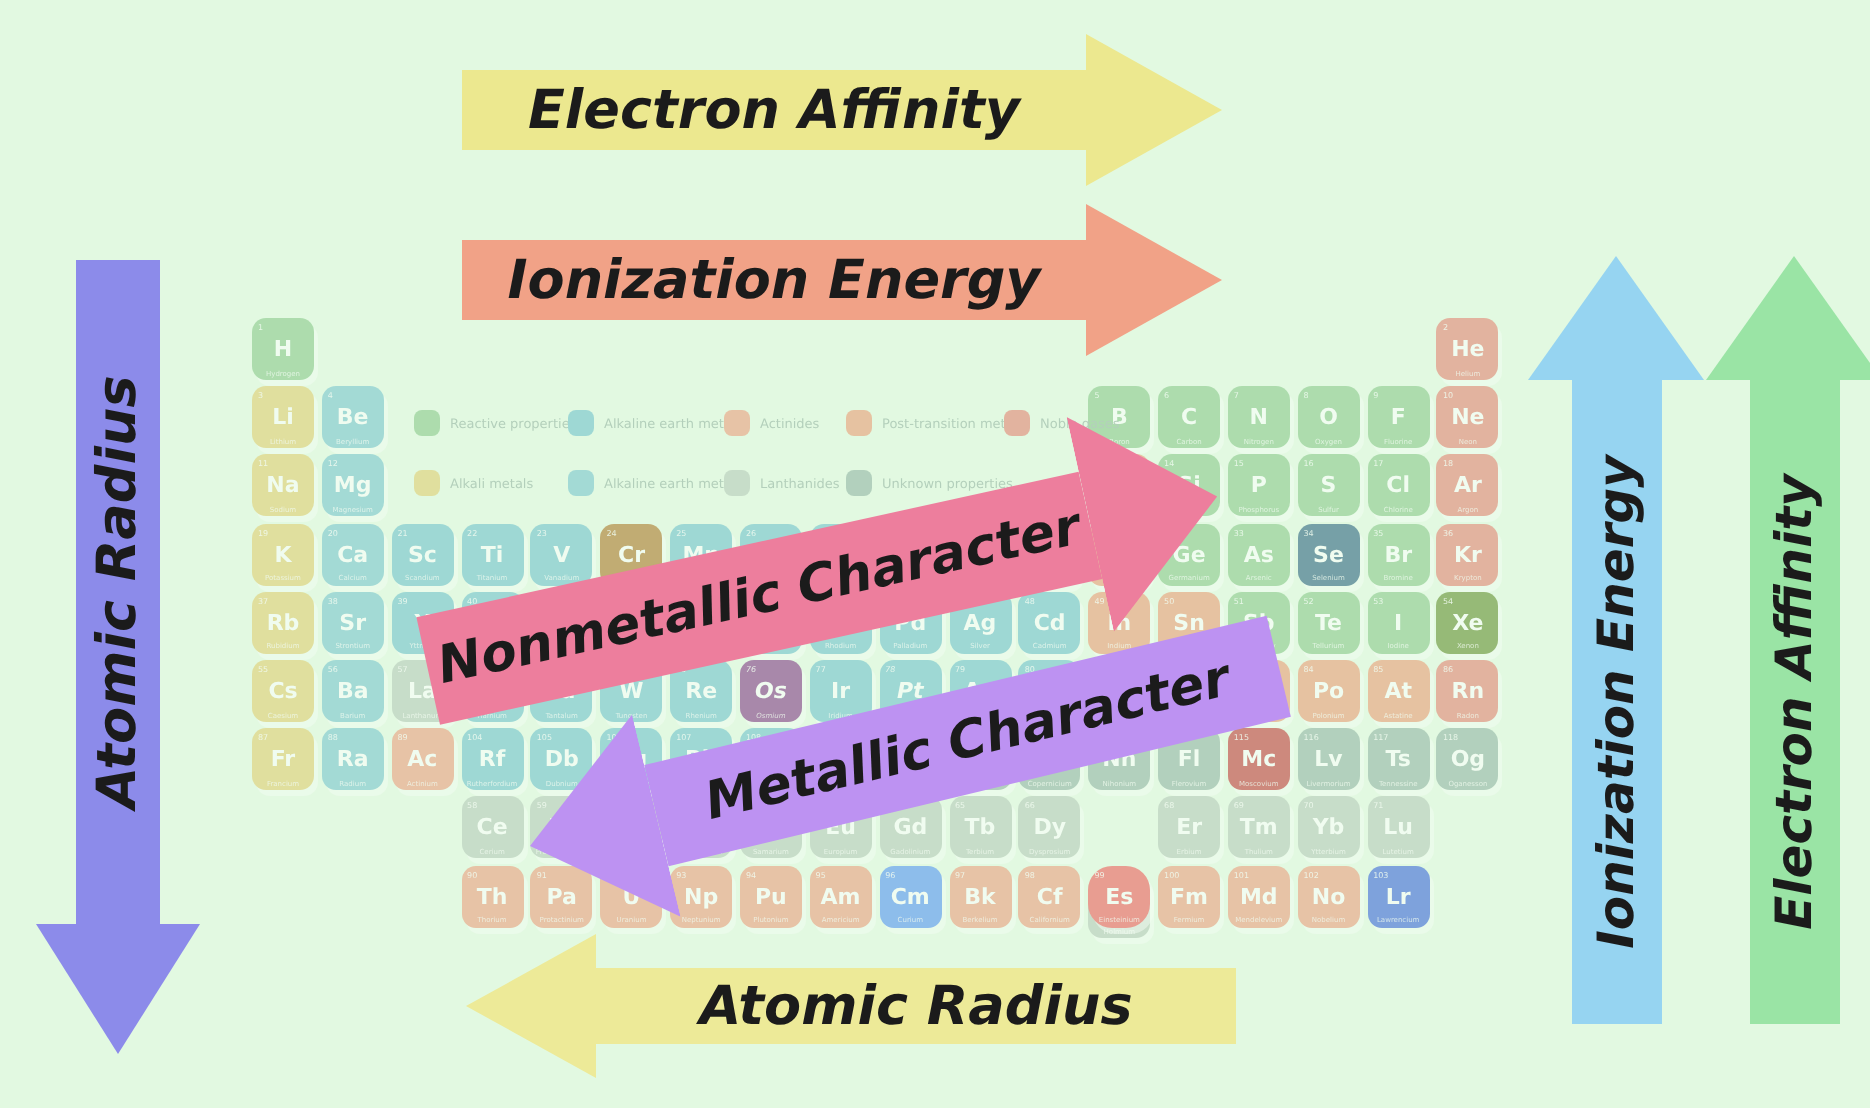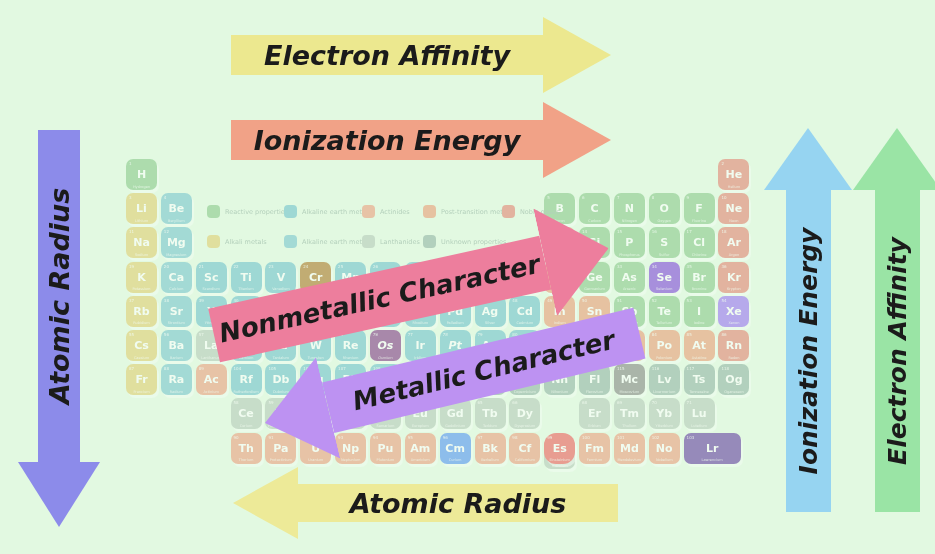--- a/index.html
+++ b/index.html
@@ -196,21 +196,21 @@
       <div class="cell" style="left: 579.05px; top: 261.6px; background: rgb(121, 193, 123);">
         <span class="num">32</span>
         <span class="sym">Ge</span>
         <span class="ename">Germanium</span>
       </div>
       <div class="cell" style="left: 613.9px; top: 261.6px; background: rgb(121, 193, 123);">
         <span class="num">33</span>
         <span class="sym">As</span>
         <span class="ename">Arsenic</span>
       </div>
-      <div class="cell" style="left: 648.75px; top: 261.6px; background: #6d28d9;">
+      <div class="cell" style="left: 648.75px; top: 261.6px; background: #0c4a6e;">
         <span class="num">34</span>
         <span class="sym">Se</span>
         <span class="ename">Selenium</span>
       </div>
       <div class="cell" style="left: 683.6px; top: 261.6px; background: rgb(121, 193, 123);">
         <span class="num">35</span>
         <span class="sym">Br</span>
         <span class="ename">Bromine</span>
       </div>
       <div class="cell" style="left: 718.45px; top: 261.6px; background: rgb(227, 112, 95);">
@@ -296,21 +296,21 @@
       <div class="cell" style="left: 648.75px; top: 295.8px; background: rgb(121, 193, 123);">
         <span class="num">52</span>
         <span class="sym">Te</span>
         <span class="ename">Tellurium</span>
       </div>
       <div class="cell" style="left: 683.6px; top: 295.8px; background: rgb(121, 193, 123);">
         <span class="num">53</span>
         <span class="sym">I</span>
         <span class="ename">Iodine</span>
       </div>
-      <div class="cell" style="left: 718.45px; top: 295.8px; background: #8b5cf6;">
+      <div class="cell" style="left: 718.45px; top: 295.8px; background: #4d7c0f;">
         <span class="num">54</span>
         <span class="sym">Xe</span>
         <span class="ename">Xenon</span>
       </div>
       <div class="cell" style="left: 126px; top: 330px; background: rgb(223, 198, 94);">
         <span class="num">55</span>
         <span class="sym">Cs</span>
         <span class="ename">Caesium</span>
       </div>
       <div class="cell" style="left: 160.85px; top: 330px; background: rgb(102, 188, 203);">
@@ -461,21 +461,21 @@
       <div class="cell" style="left: 544.2px; top: 364.2px; background: rgb(132, 169, 154);">
         <span class="num">113</span>
         <span class="sym">Nh</span>
         <span class="ename">Nihonium</span>
       </div>
       <div class="cell" style="left: 579.05px; top: 364.2px; background: rgb(132, 169, 154);">
         <span class="num">114</span>
         <span class="sym">Fl</span>
         <span class="ename">Flerovium</span>
       </div>
-      <div class="cell" style="left: 613.9px; top: 364.2px; background: #737373;">
+      <div class="cell" style="left: 613.9px; top: 364.2px; background: #b91c1c;">
         <span class="num">115</span>
         <span class="sym">Mc</span>
         <span class="ename">Moscovium</span>
       </div>
       <div class="cell" style="left: 648.75px; top: 364.2px; background: rgb(132, 169, 154);">
         <span class="num">116</span>
         <span class="sym">Lv</span>
         <span class="ename">Livermorium</span>
       </div>
       <div class="cell" style="left: 683.6px; top: 364.2px; background: rgb(132, 169, 154);">
@@ -616,21 +616,21 @@
       <div class="cell" style="left: 613.9px; top: 432.6px; background: rgb(236, 142, 108);">
         <span class="num">101</span>
         <span class="sym">Md</span>
         <span class="ename">Mendelevium</span>
       </div>
       <div class="cell" style="left: 648.75px; top: 432.6px; background: rgb(236, 142, 108);">
         <span class="num">102</span>
         <span class="sym">No</span>
         <span class="ename">Nobelium</span>
       </div>
-      <div class="cell" style="left: 683.6px; top: 432.6px; background: #4c1d95; padding-left: 26px;">
+      <div class="cell" style="left: 683.6px; top: 432.6px; background: #1d4ed8;">
         <span class="num">103</span>
         <span class="sym">Lr</span>
         <span class="ename">Lawrencium</span>
       </div>
       <div class="legend-item" style="left: 207px; top: 205px;">
         <span class="legend-swatch" style="background: rgb(121, 193, 123);"></span>
         <span class="legend-label">Reactive properties</span>
       </div>
       <div class="legend-item" style="left: 284px; top: 205px;">
         <span class="legend-swatch" style="background: rgb(92, 184, 201);"></span>

